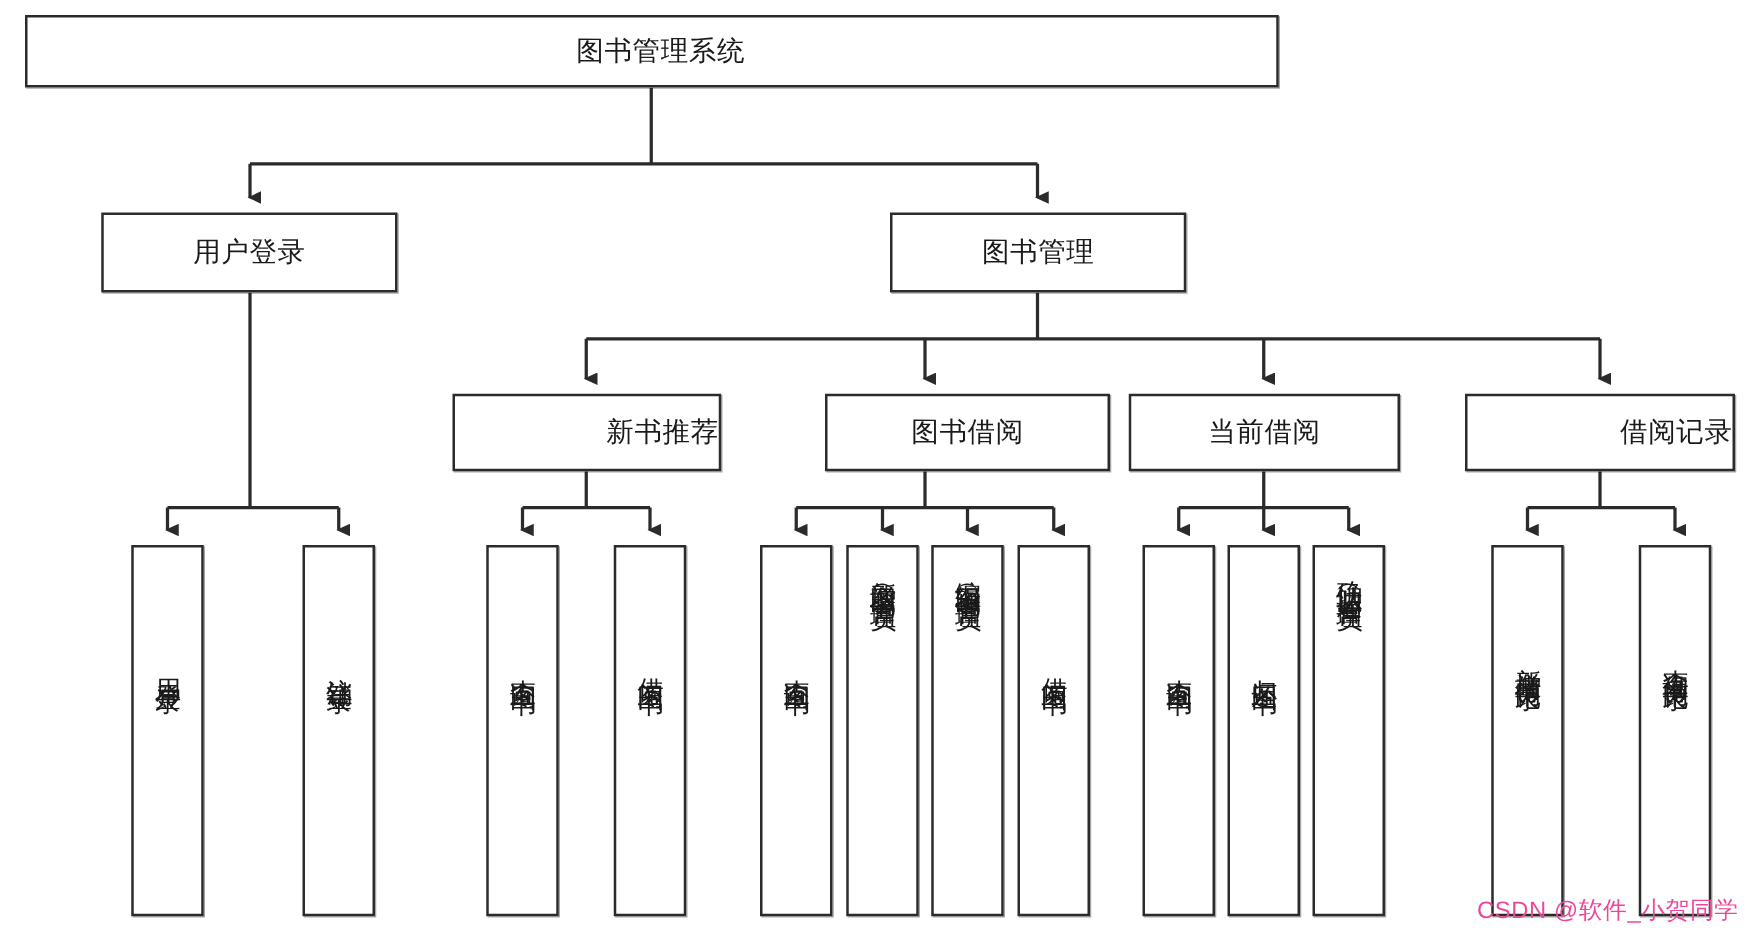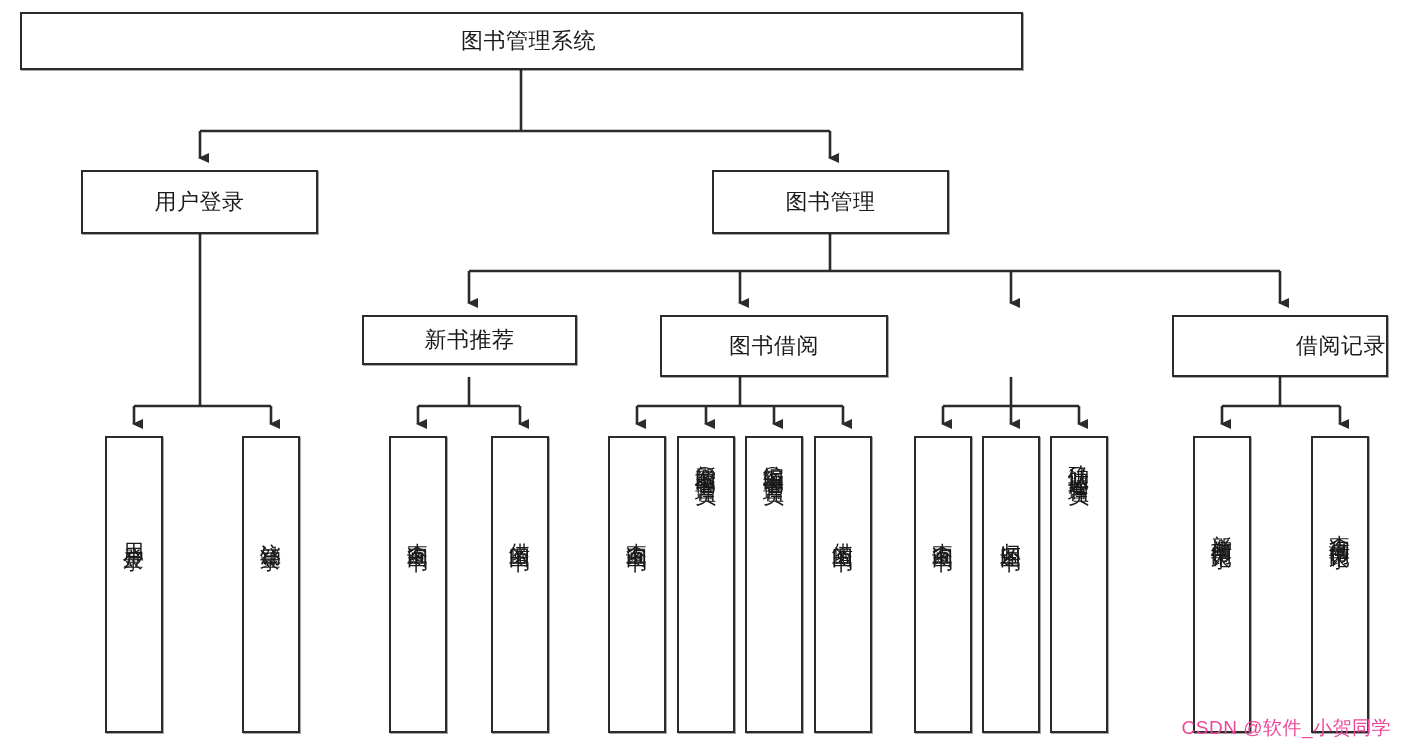--- a/index.html
+++ b/index.html
@@ -139,28 +139,31 @@
   </div>
 
   <div class="node horizontal" style="left:81px; top:170px; width:237px; height:64px;">
     <span class="node-label">用户登录</span>
   </div>
 
   <div class="node horizontal" style="left:712px; top:170px; width:237px; height:64px;">
     <span class="node-label">图书管理</span>
   </div>
 
-  <div class="node horizontal" style="left:362px; top:315px; width:215px; height:50px;">
+  <div class="node horizontal" style="left:362px; top:315px; width:215px; height:62px;justify-content:flex-end;">
     <span class="node-label">新书推荐</span>
   </div>
 
   <div class="node horizontal" style="left:660px; top:315px; width:228px; height:62px;">
     <span class="node-label">图书借阅</span>
   </div>
 
+  <div class="node horizontal" style="left:903px; top:315px; width:217px; height:62px;">
+    <span class="node-label">当前借阅</span>
+  </div>
 
   <div class="node horizontal" style="left:1172px; top:315px; width:216px; height:62px;justify-content:flex-end;">
     <span class="node-label">借阅记录</span>
   </div>
 
   <div class="node vertical mid" style="left:105px; top:436px; width:58px; height:297px;">
     <span class="node-label">用户登录</span>
   </div>
 
   <div class="node vertical mid" style="left:242px; top:436px; width:58px; height:297px;">

